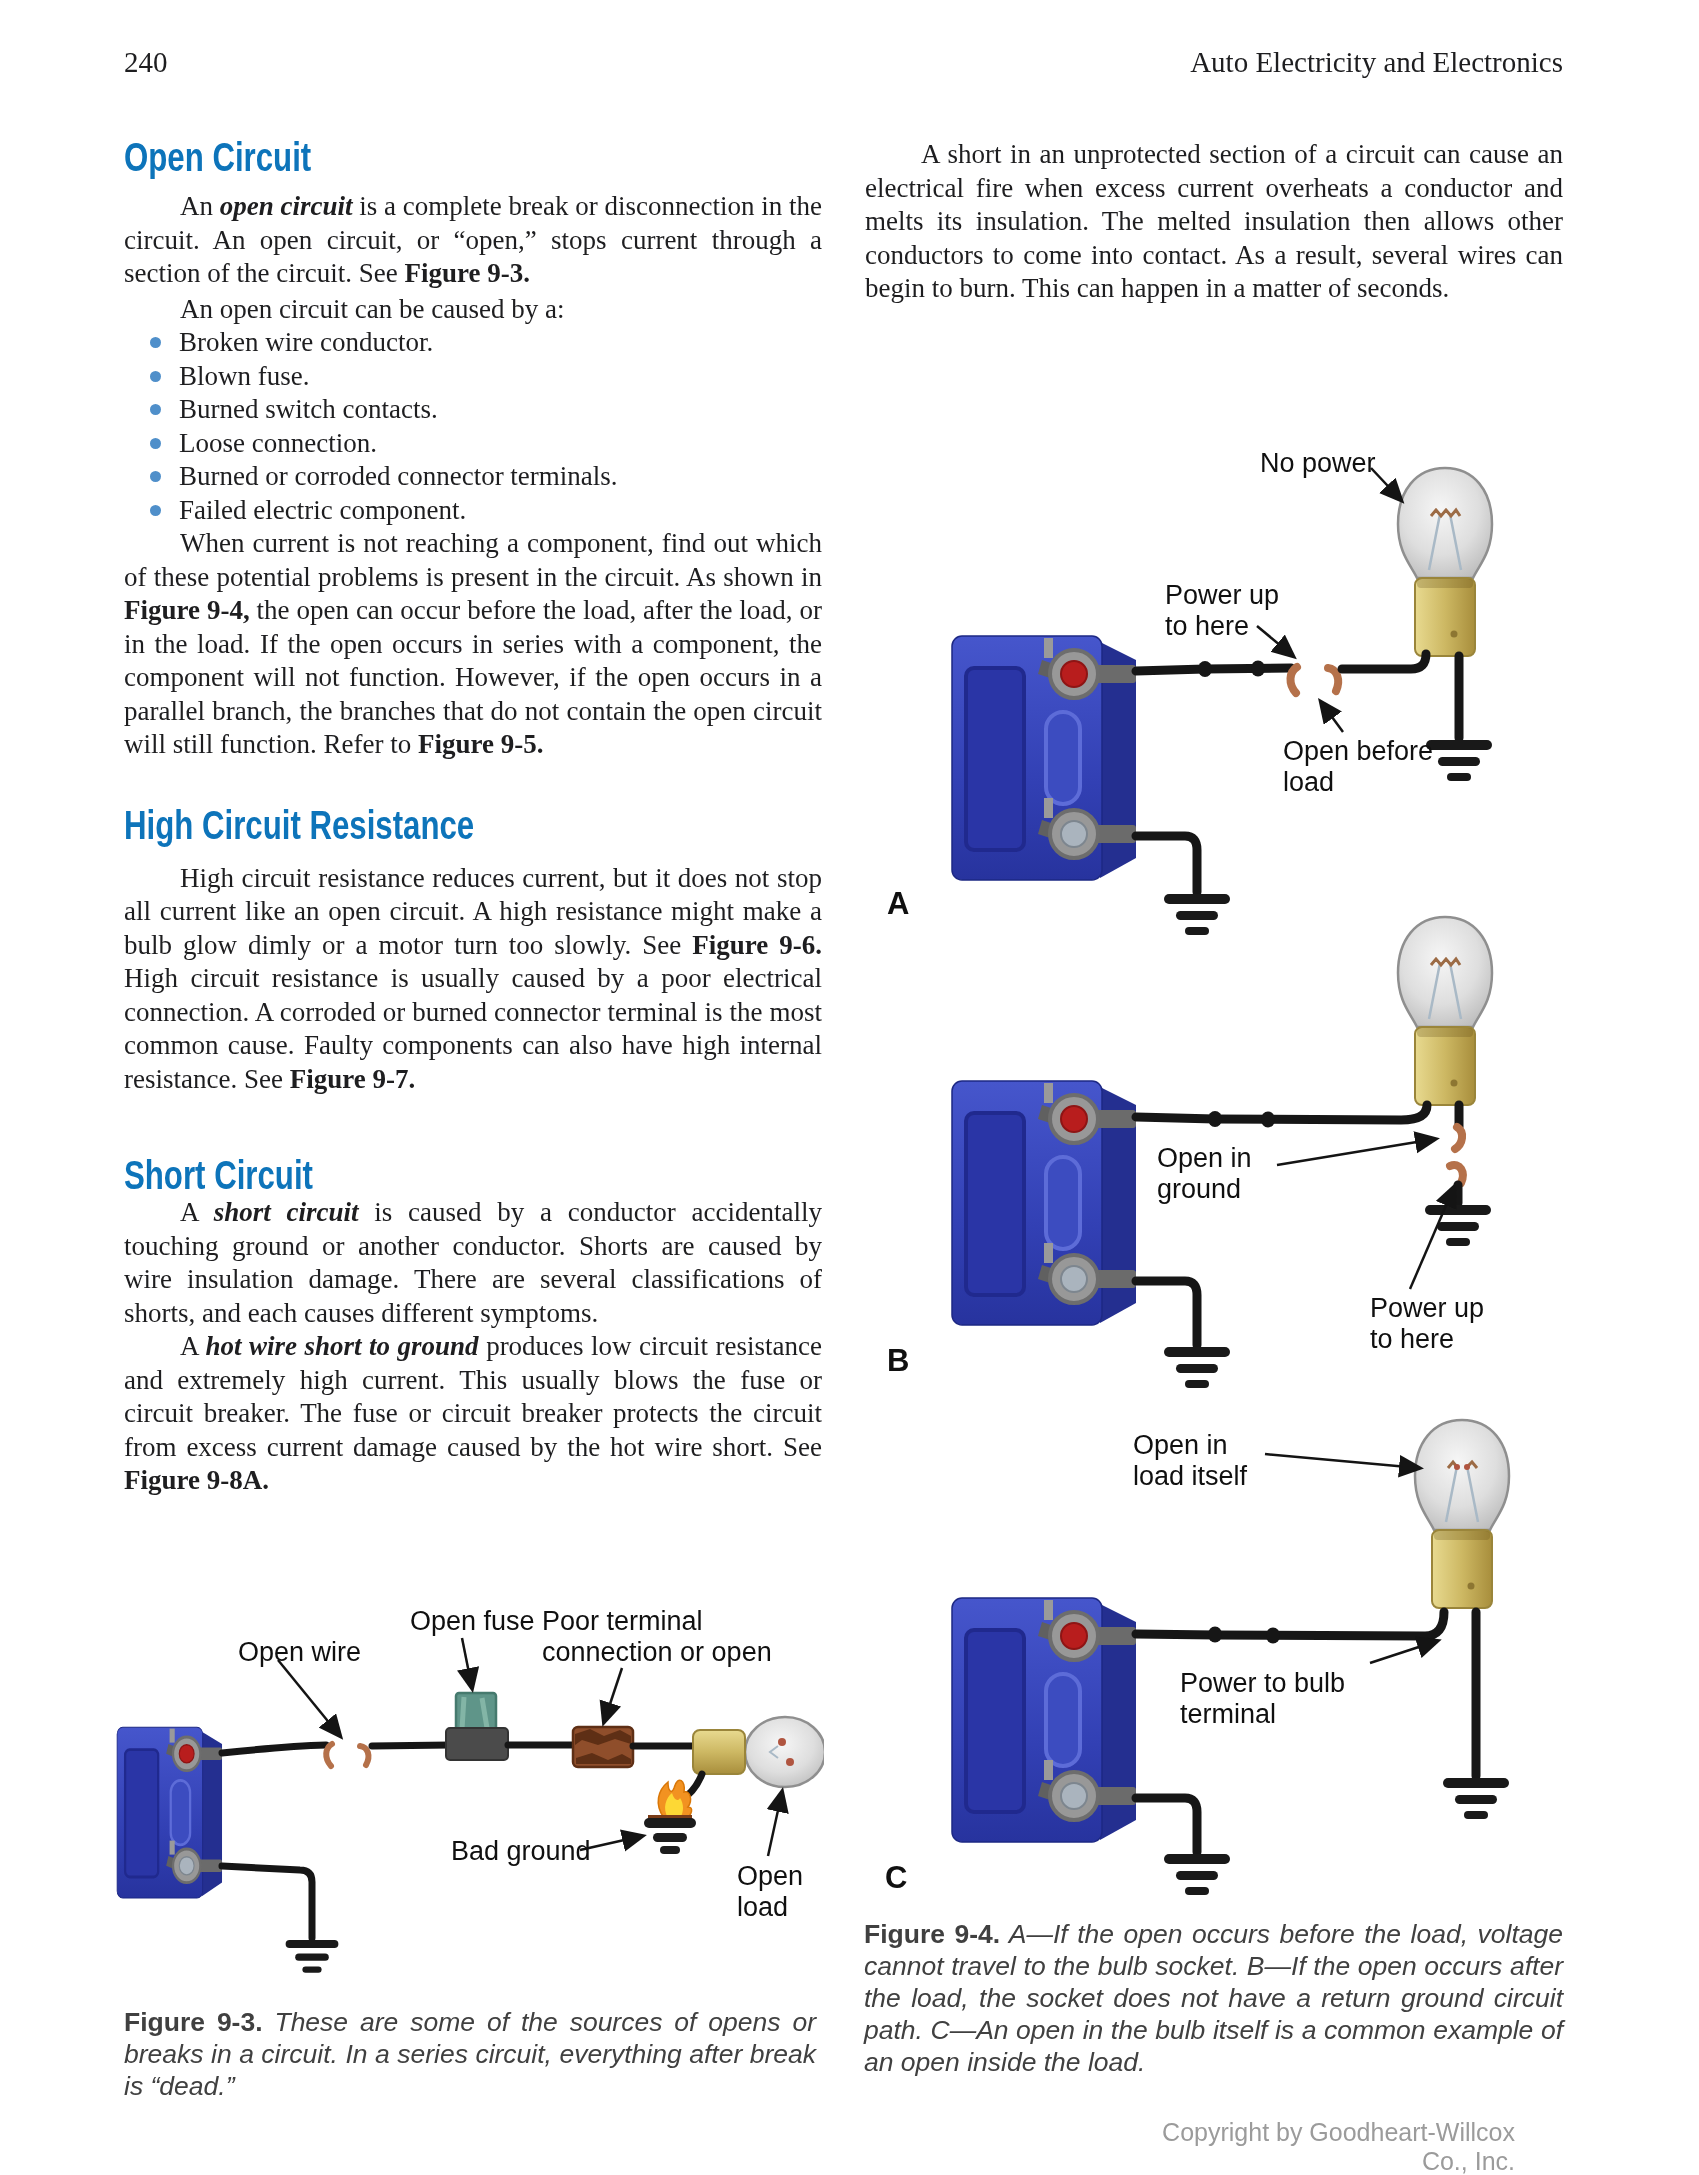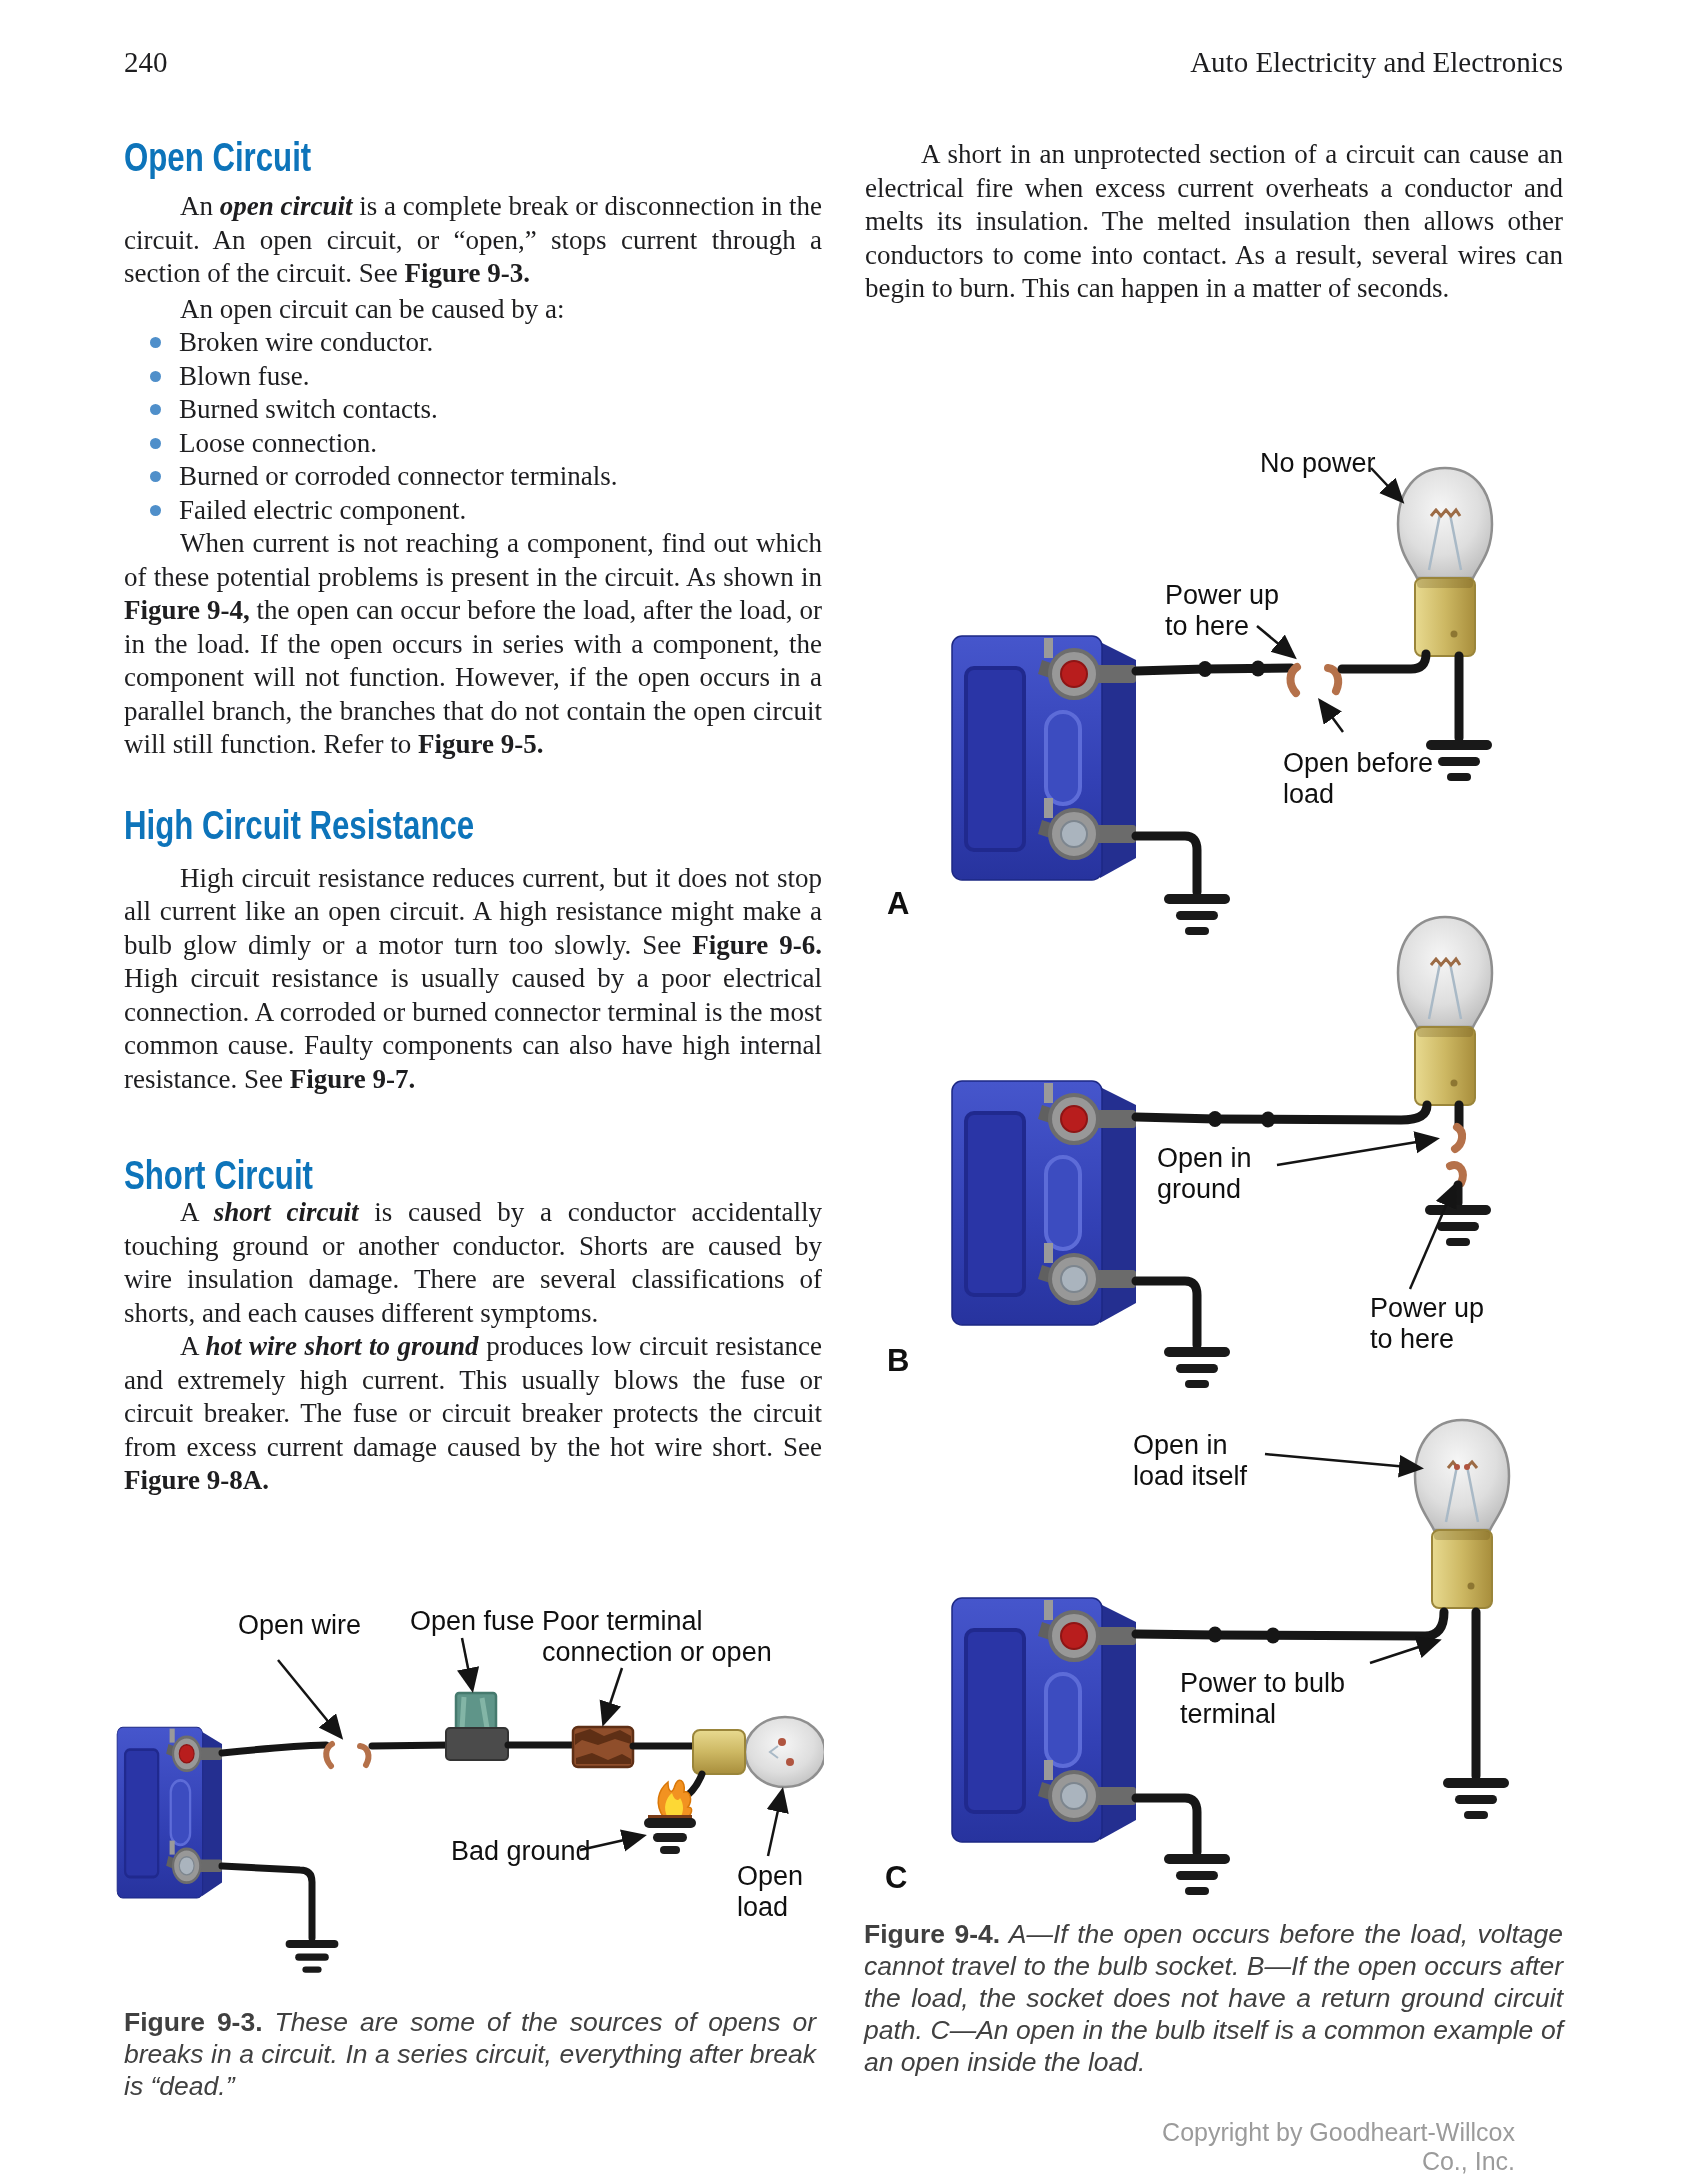--- a/index.html
+++ b/index.html
@@ -175,21 +175,21 @@
       <use href="#gnd" transform="translate(594,300)"></use>
       <path class="w" d="M271 396 L320 396 Q332 396 332 410 L332 452"></path>
       <use href="#gnd" transform="translate(332,454)"></use>
       <path class="ar" d="M506 28 L536 60"></path>
       <path class="ar" d="M392 186 L428 216"></path>
       <path class="ar" d="M478 292 L456 262"></path>
     </svg>
     <div class="figlabel" style="left:395px;top:8px;">No power</div>
     <div class="figlabel" style="left:300px;top:140px;">Power up
 to here</div>
-    <div class="figlabel" style="left:418px;top:296px;margin-top:12px;">Open before
+    <div class="figlabel" style="left:418px;top:296px;">Open before
 load</div>
     <div class="marker" style="left:22px;top:446px;">A</div>
   </div>
 
   <div class="fig" style="left:865px;top:915px;width:700px;height:495px;">
     <svg width="700" height="495" viewBox="0 0 700 495">
       <use href="#bat" transform="translate(85,150)"></use>
       <use href="#bulb" transform="translate(518,-6)"></use>
       <use href="#coil" transform="translate(518,-6)"></use>
       <path class="w" d="M271 202 L350 204 L536 205 Q562 205 562 190"></path>
@@ -261,21 +261,21 @@
       <path class="w7" d="M592 176 Q585 194 570 203 L562 208"></path>
       <use href="#flame" transform="translate(560,192)"></use>
       <path class="w7" d="M112 268 L190 272 Q202 272 202 284 L202 340"></path>
       <use href="#gnd" transform="translate(202,342) scale(0.8)"></use>
       <path class="ar" d="M168 62 L230 138"></path>
       <path class="ar" d="M352 40 L362 90"></path>
       <path class="ar" d="M512 70 L494 124"></path>
       <path class="ar" d="M470 252 L532 238"></path>
       <path class="ar" d="M658 258 L672 194"></path>
     </svg>
-    <div class="figlabel" style="left:128px;top:12px;">Open wire</div>
+    <div class="figlabel" style="left:128px;top:39px;">Open wire</div>
     <div class="figlabel" style="left:300px;top:8px;">Open fuse</div>
     <div class="figlabel" style="left:432px;top:8px;">Poor terminal
 connection or open</div>
     <div class="figlabel" style="left:341px;top:238px;">Bad ground</div>
     <div class="figlabel" style="left:627px;top:263px;">Open
 load</div>
   </div>
 
   <p class="caption" style="left:124px;top:2006px;width:692px;"><span class="rs-b">Figure 9-3.</span><span class="rs-i"> These are some of the sources of opens or breaks in a circuit. In a series circuit, everything after break is “dead.”</span></p>
   <p class="caption" style="left:864px;top:1918px;width:699px;"><span class="rs-b">Figure 9-4.</span><span class="rs-i"> A—If the open occurs before the load, voltage cannot travel to the bulb socket. B—If the open occurs after the load, the socket does not have a return ground circuit path. C—An open in the bulb itself is a common example of an open inside the load.</span></p>

